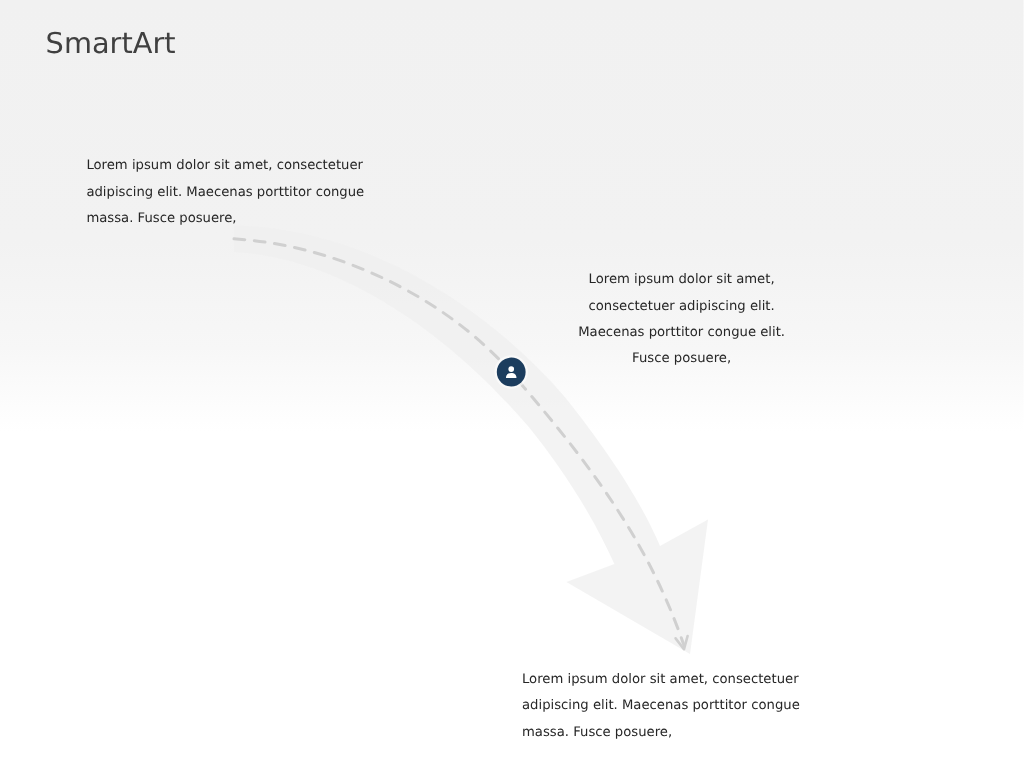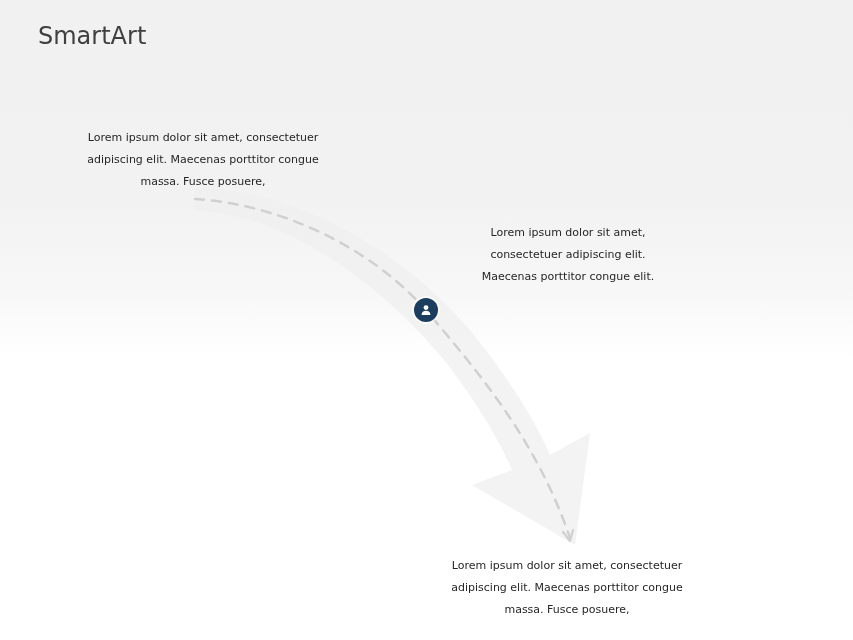--- a/index.html
+++ b/index.html
@@ -25,21 +25,21 @@
       color: #404040;
       letter-spacing: 0px;
       margin: 0;
     }
     .text-block {
       position: absolute;
       font-size: 11px;
       line-height: 22px;
       color: #262626;
     }
-    .text-block.center { text-align: center; }
+    .text-block.center { }
     .text-block.left { text-align: center; }
     #block-1 { left: 72px; top: 127px; width: 262px; }
     #block-2 { left: 458px; top: 222px; width: 220px; }
     #block-3 { left: 435px; top: 555px; width: 264px; }
     svg.diagram {
       position: absolute;
       left: 0;
       top: 0;
     }
     .person-node {
@@ -88,19 +88,20 @@
 <div id="block-1" class="text-block center">
   <div>Lorem  ipsum  dolor sit amet,  consectetuer</div>
   <div>adipiscing  elit. Maecenas porttitor congue</div>
   <div>massa.  Fusce posuere,</div>
 </div>
 
 <div id="block-2" class="text-block left">
   <div>Lorem  ipsum  dolor sit amet,</div>
   <div>consectetuer adipiscing  elit.</div>
   <div>Maecenas porttitor congue elit.</div>
+  <div>Fusce posuere,</div>
 </div>
 
 <div id="block-3" class="text-block center">
   <div>Lorem  ipsum  dolor sit amet,  consectetuer</div>
   <div>adipiscing  elit. Maecenas porttitor congue</div>
   <div>massa.  Fusce posuere,</div>
 </div>
 
 </body></html>

